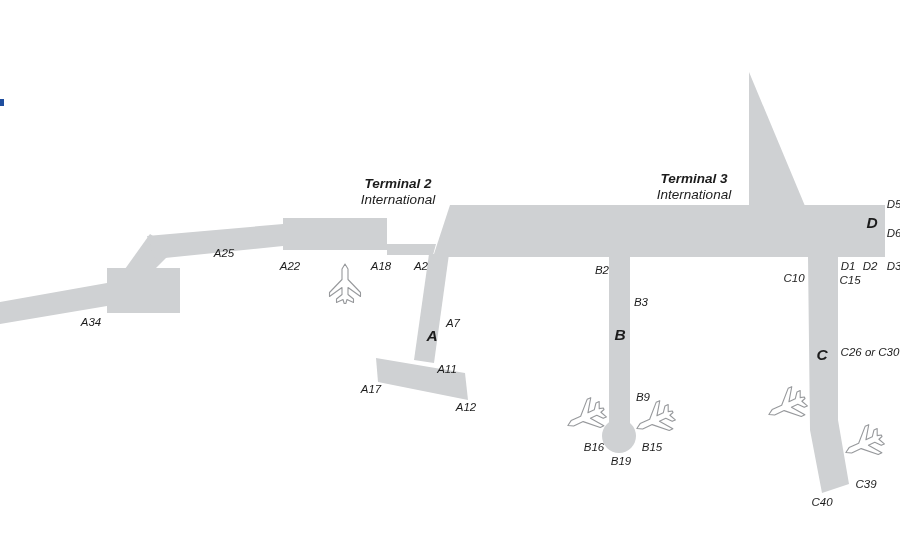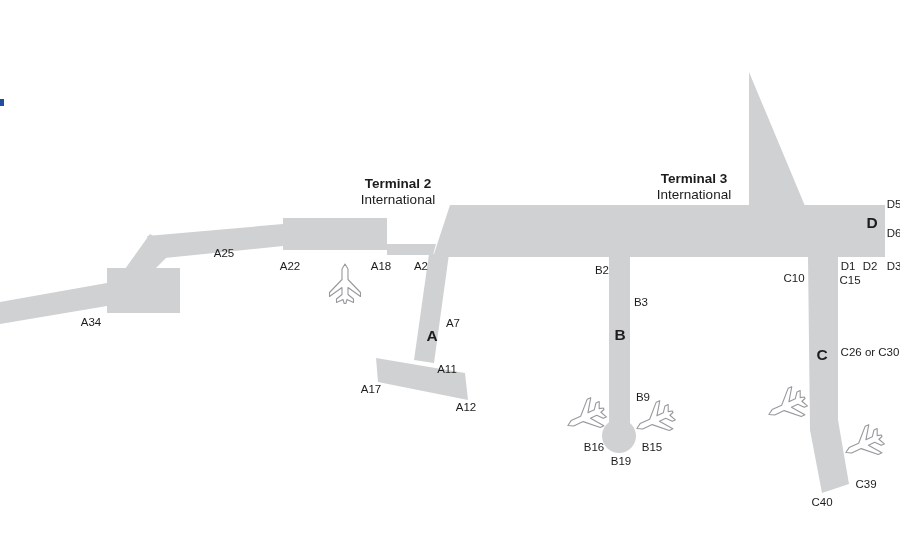--- a/index.html
+++ b/index.html
@@ -7,20 +7,21 @@
     padding: 0;
     background: #ffffff;
     font-family: "Liberation Sans", sans-serif;
   }
   .stage {
     position: relative;
     width: 900px;
     height: 538px;
     background: var(--bg, #ffffff);
     overflow: hidden;
+    font-style: italic;
   }
   #map-svg { display: block; }
   .shape { fill: var(--terminal-fill, #cfd1d3); stroke: none; }
   .plane { fill: #ffffff; stroke: var(--plane-outline, #97999c); stroke-width: 1.1; stroke-linejoin: round; }
   .gate-label { font-size: 11.5px; fill: var(--label-text, #1c1c1c); }
   .concourse-label { font-size: 15.5px; font-weight: bold; fill: var(--label-text, #1c1c1c); }
   .terminal-name { font-size: 13.5px; font-weight: bold; fill: var(--label-text, #1c1c1c); }
   .terminal-subtitle { font-size: 13.5px; fill: var(--label-text, #1c1c1c); }
   .edge-artifact { fill: var(--edge-artifact, #1f4e9e); }
 </style>

